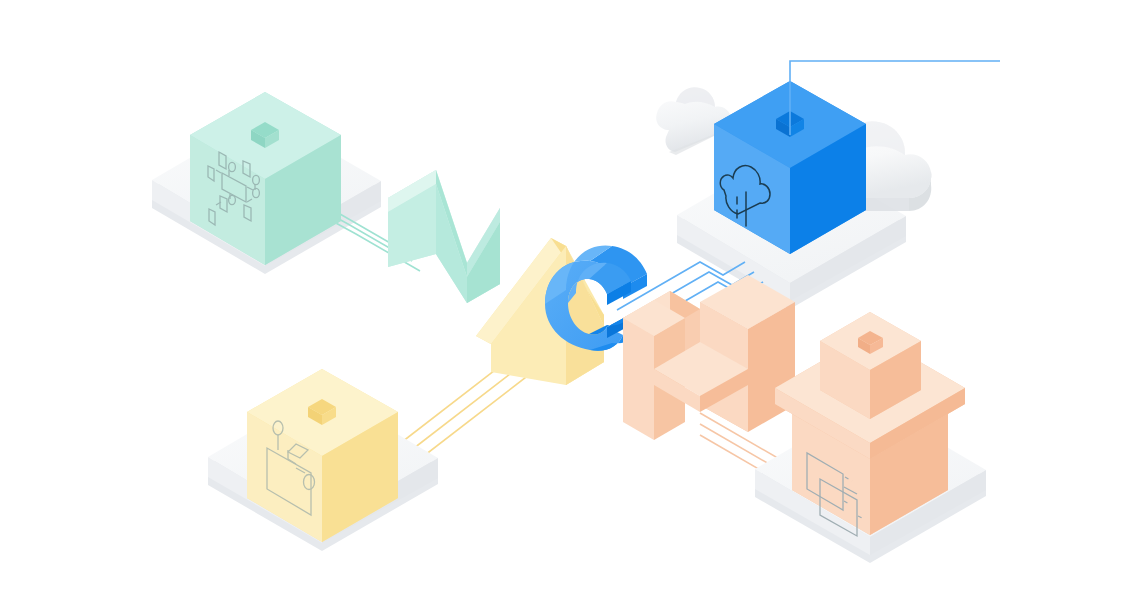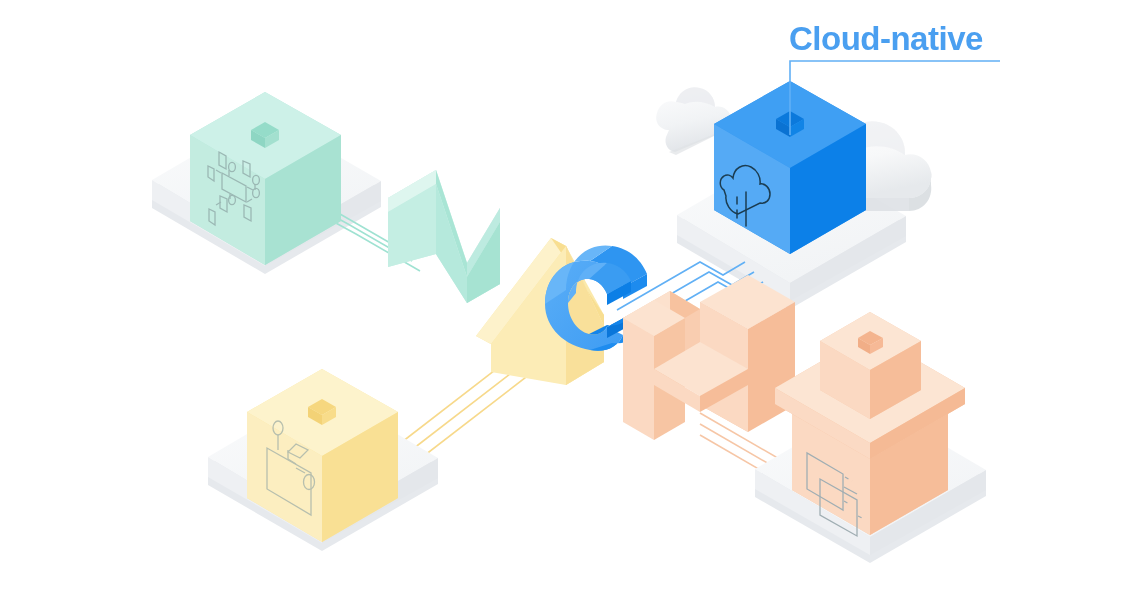--- a/index.html
+++ b/index.html
@@ -302,15 +302,14 @@
         <path d="M858 516 L864 519" stroke-dasharray="4 4"></path>
         <path d="M845 477 L852 481" stroke-dasharray="4 4"></path>
       </g>
     </g>
 
     <g fill="none" stroke="#61b0f5" stroke-width="1.6">
       <path d="M1000 61 L790 61 L790 135"></path>
     </g>
   </svg>
 
-  <div class="callout-title">Cloud-native</div>
 
 </div>
 
 </body></html>

